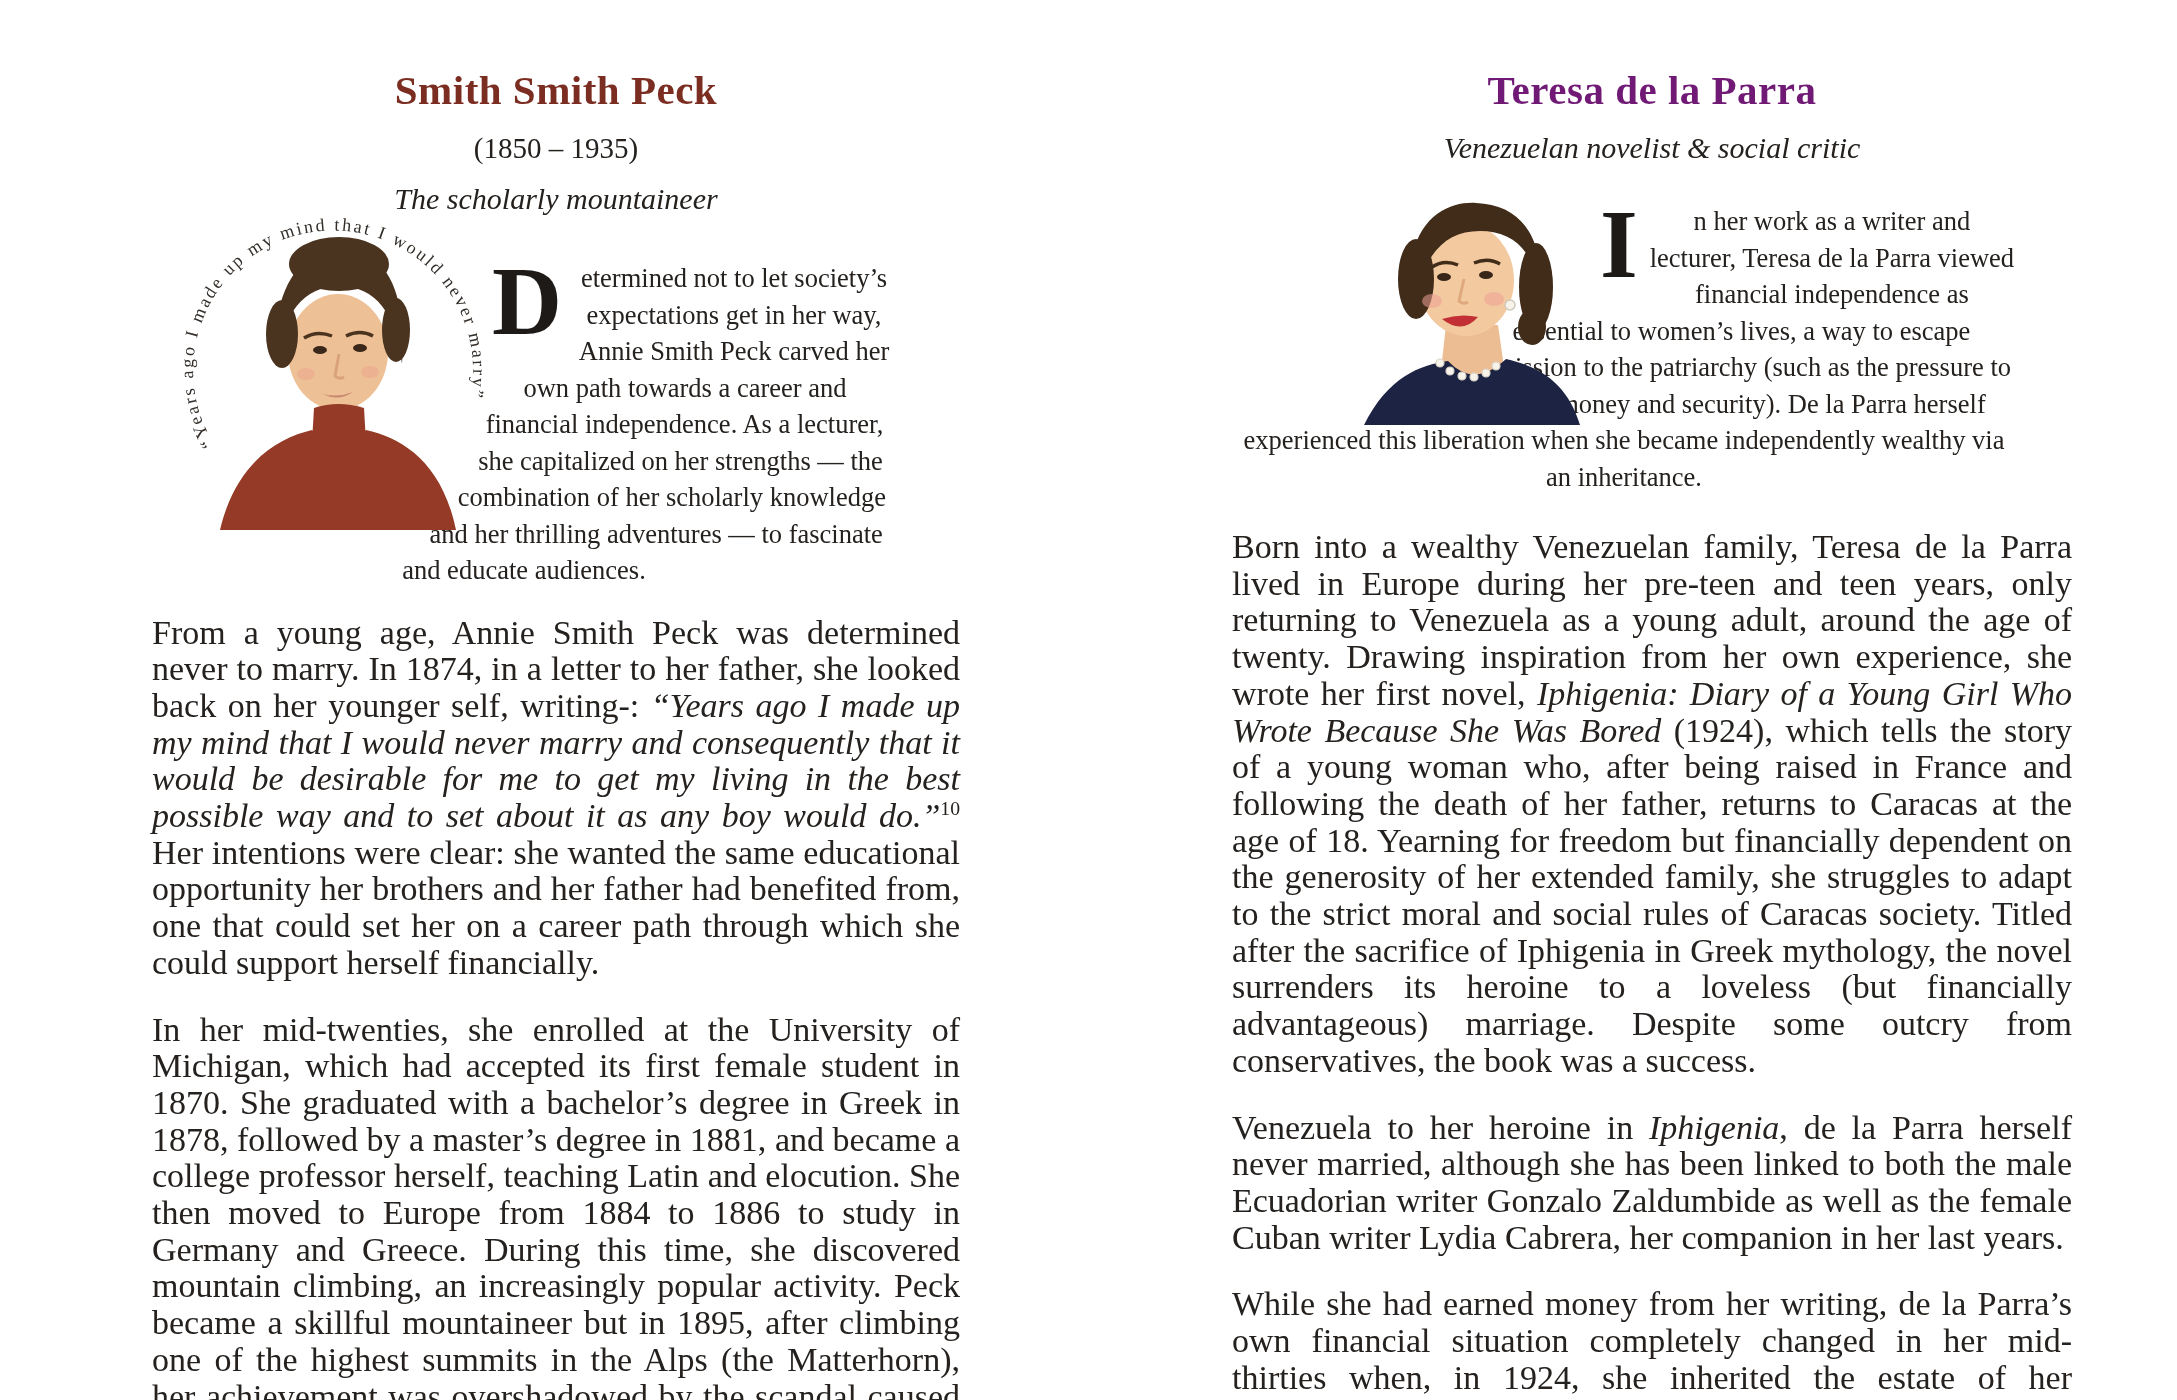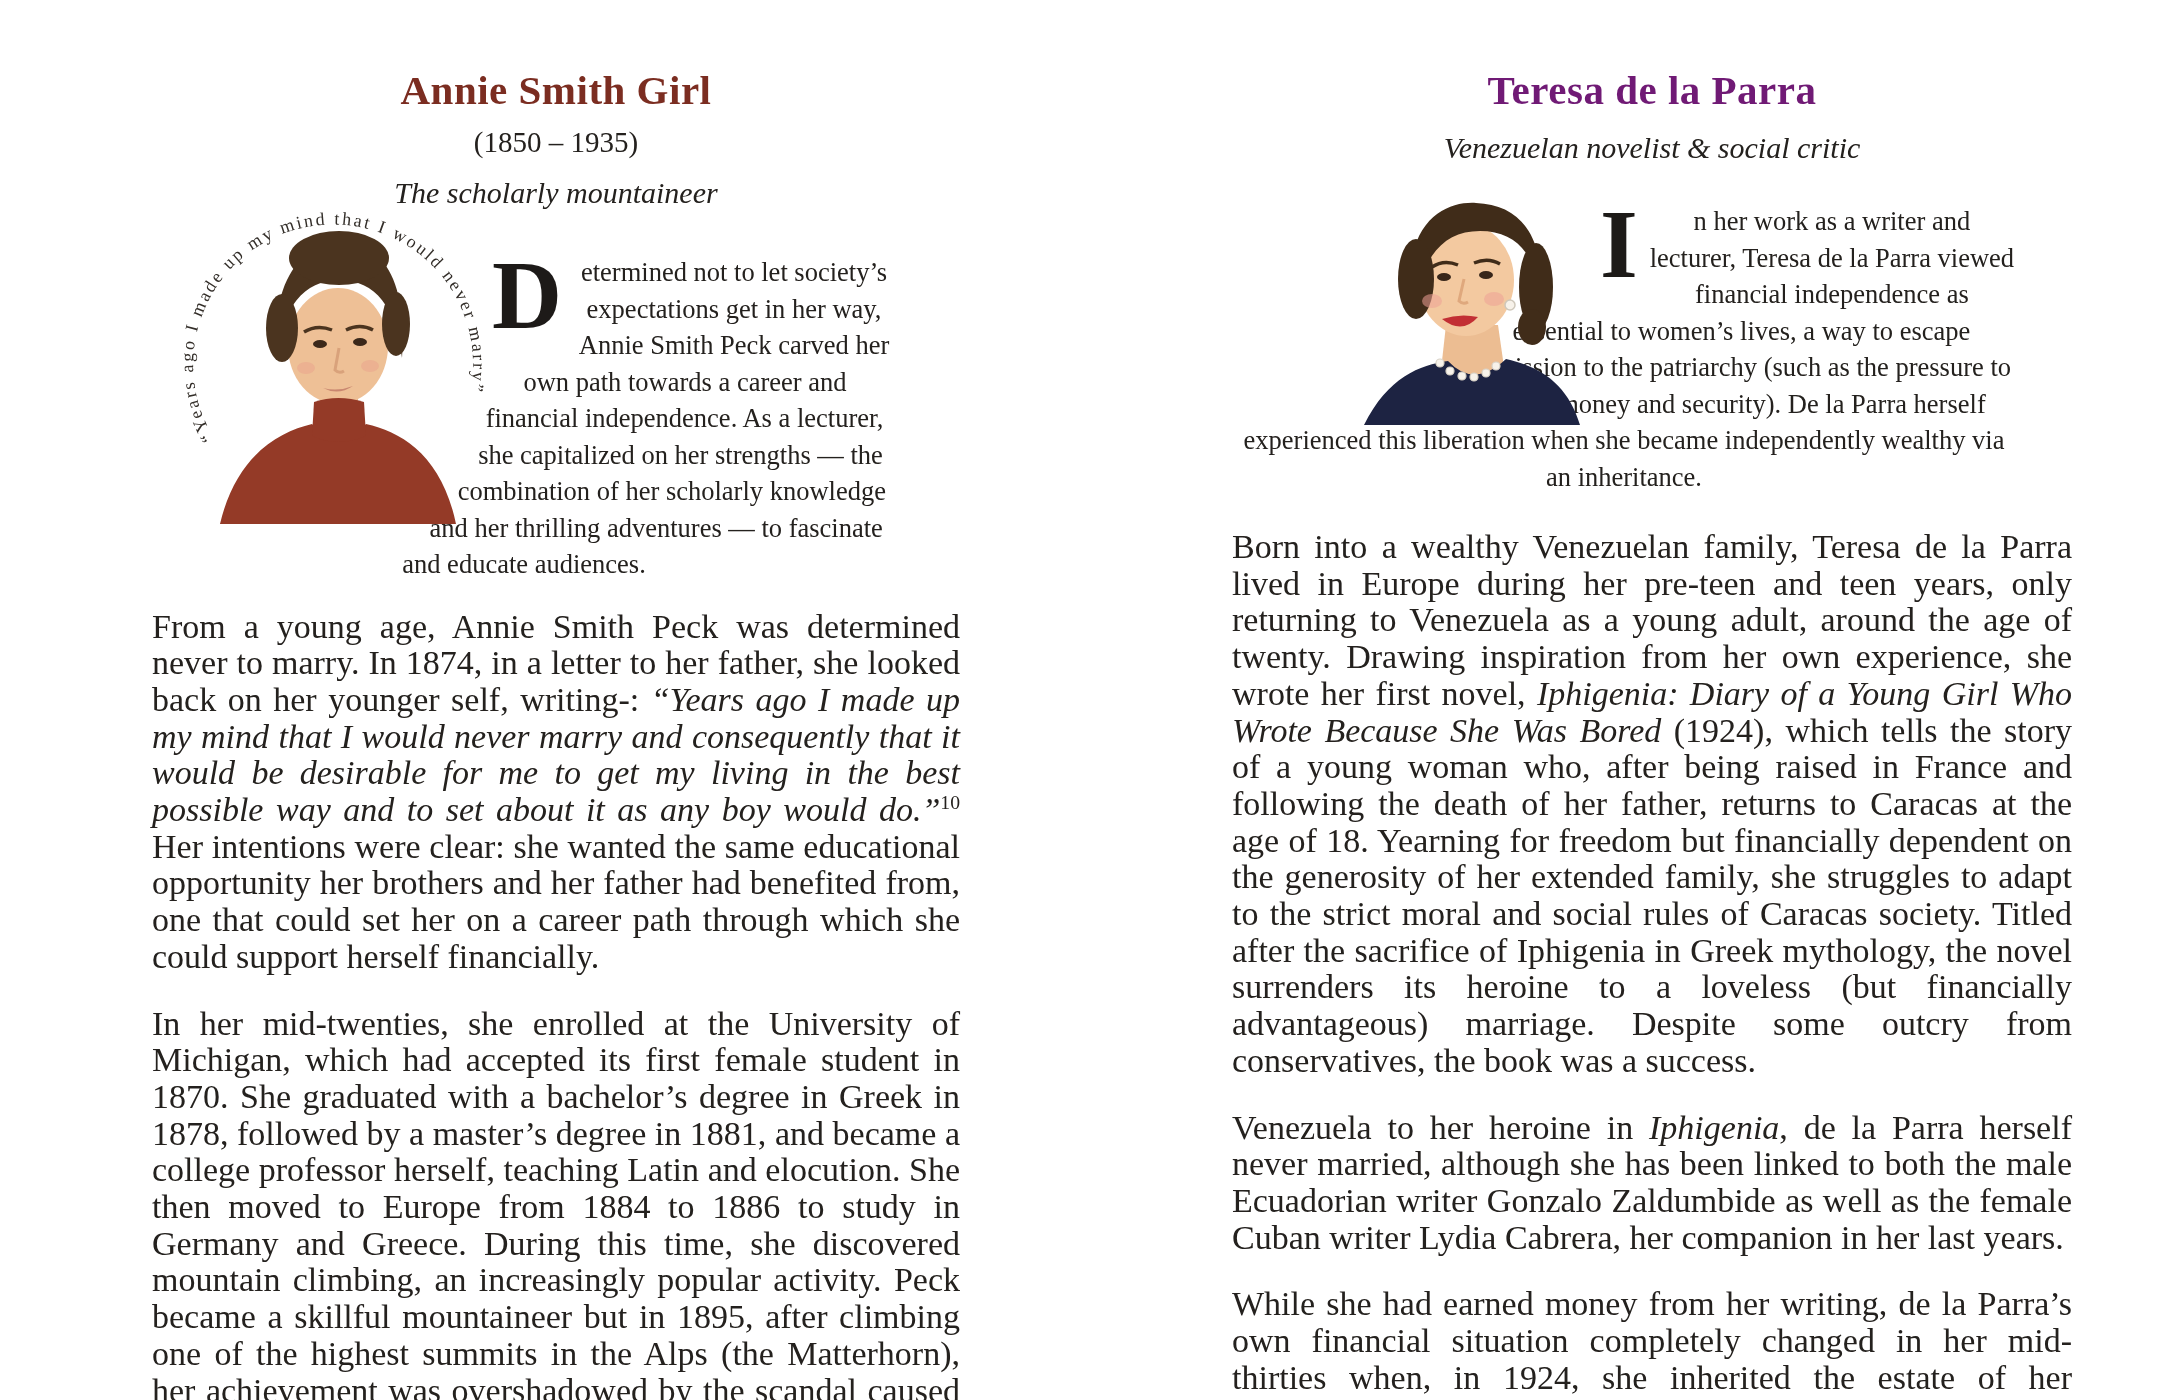--- a/index.html
+++ b/index.html
@@ -8,21 +8,21 @@
     font-family:"Liberation Serif","DejaVu Serif",serif;color:#24211e;overflow:hidden;
   }
   .page{position:absolute;top:0;height:1400px;}
   .page-left{left:0;width:1088px;}
   .page-right{left:1088px;width:1089px;}
   .col{margin-left:152px;width:808px;}
   .page-right .col{margin-left:144px;width:840px;}
   .page-header{text-align:center;padding-top:66px;}
   .page-title{font-size:41px;font-weight:bold;margin:0;letter-spacing:.5px;color:#701a75;}
   .page-left .page-title{color:#7b2d21;}
-  .lifespan{font-size:29px;margin-top:12px;color:#24211e;}
+  .lifespan{font-size:29px;margin-top:18px;color:#24211e;}
   .page-subtitle{font-size:30px;font-style:italic;margin-top:17px;color:#24211e;}
   .intro-row{margin-top:0;}
   .fig{float:left;position:relative;}
   .fig-annie{width:310px;height:332px;margin:-18px 4px 6px 26px;shape-outside:circle(170px at 152px 172px);}
   .fig-teresa{width:232px;height:250px;margin:10px 14px 10px 122px;shape-outside:ellipse(130px 128px at 108px 120px);}
   .intro-text{font-size:26.5px;line-height:36.5px;text-align:center;padding-top:38px;}
   .page-left .intro-text{padding-right:64px;padding-top:44px;}
   .page-right .intro-text{padding-right:56px;}
   .dropcap{float:left;font-size:97px;line-height:76px;font-weight:bold;padding:4px 10px 0 0;color:#1d1a18;}
   .body-section{clear:both;padding-top:26px;}
@@ -33,21 +33,21 @@
   .arc-quote{font-size:18px;letter-spacing:2.4px;fill:#332e29;}
 </style>
 </head>
 <body>
 
 <div class="spread">
 
   <div class="page page-left">
     <div class="col">
       <div class="page-header">
-        <h1 class="page-title">Annie Smith Girl</h1>
+        <h1 class="page-title">Smith Smith Peck</h1>
         <div class="lifespan">(1850 – 1935)</div>
         <div class="page-subtitle">The scholarly mountaineer</div>
       </div>
 
       <div class="intro-row">
         <div class="fig fig-annie">
           <svg width="310" height="332" viewBox="0 0 310 332">
             <defs>
               <path id="annieArc" d="M 36 246 A 140 140 0 1 1 290 210" fill="none"></path>
             </defs>

